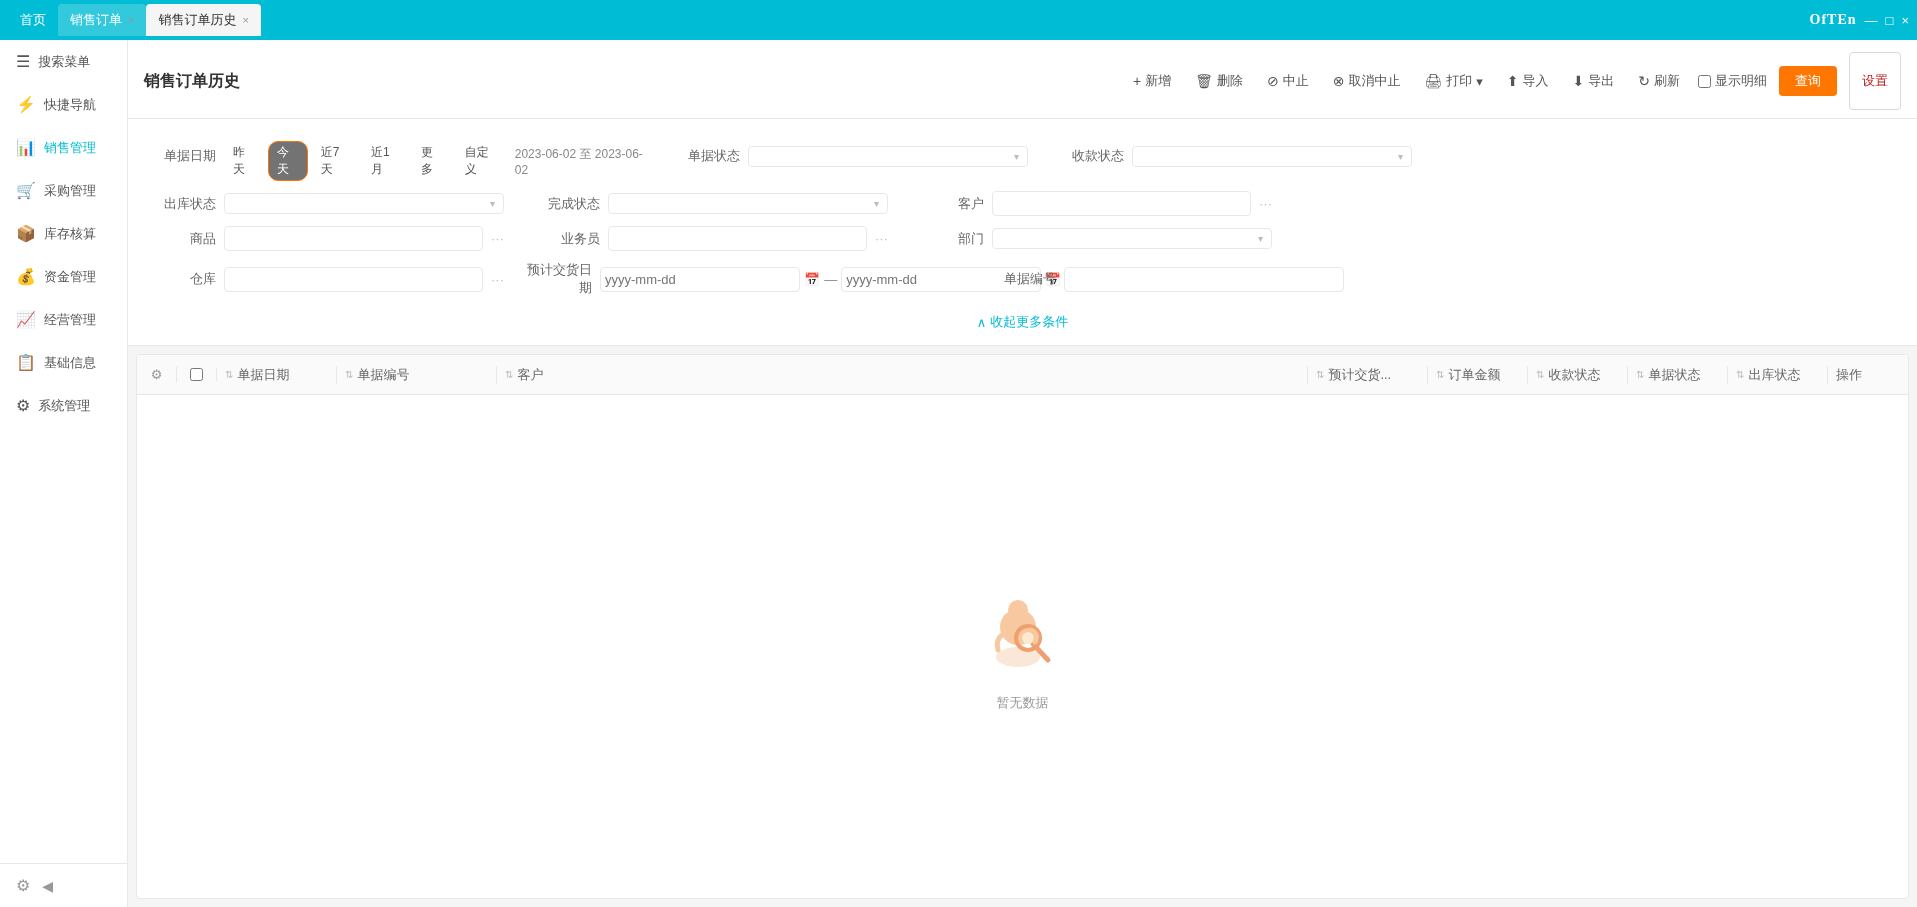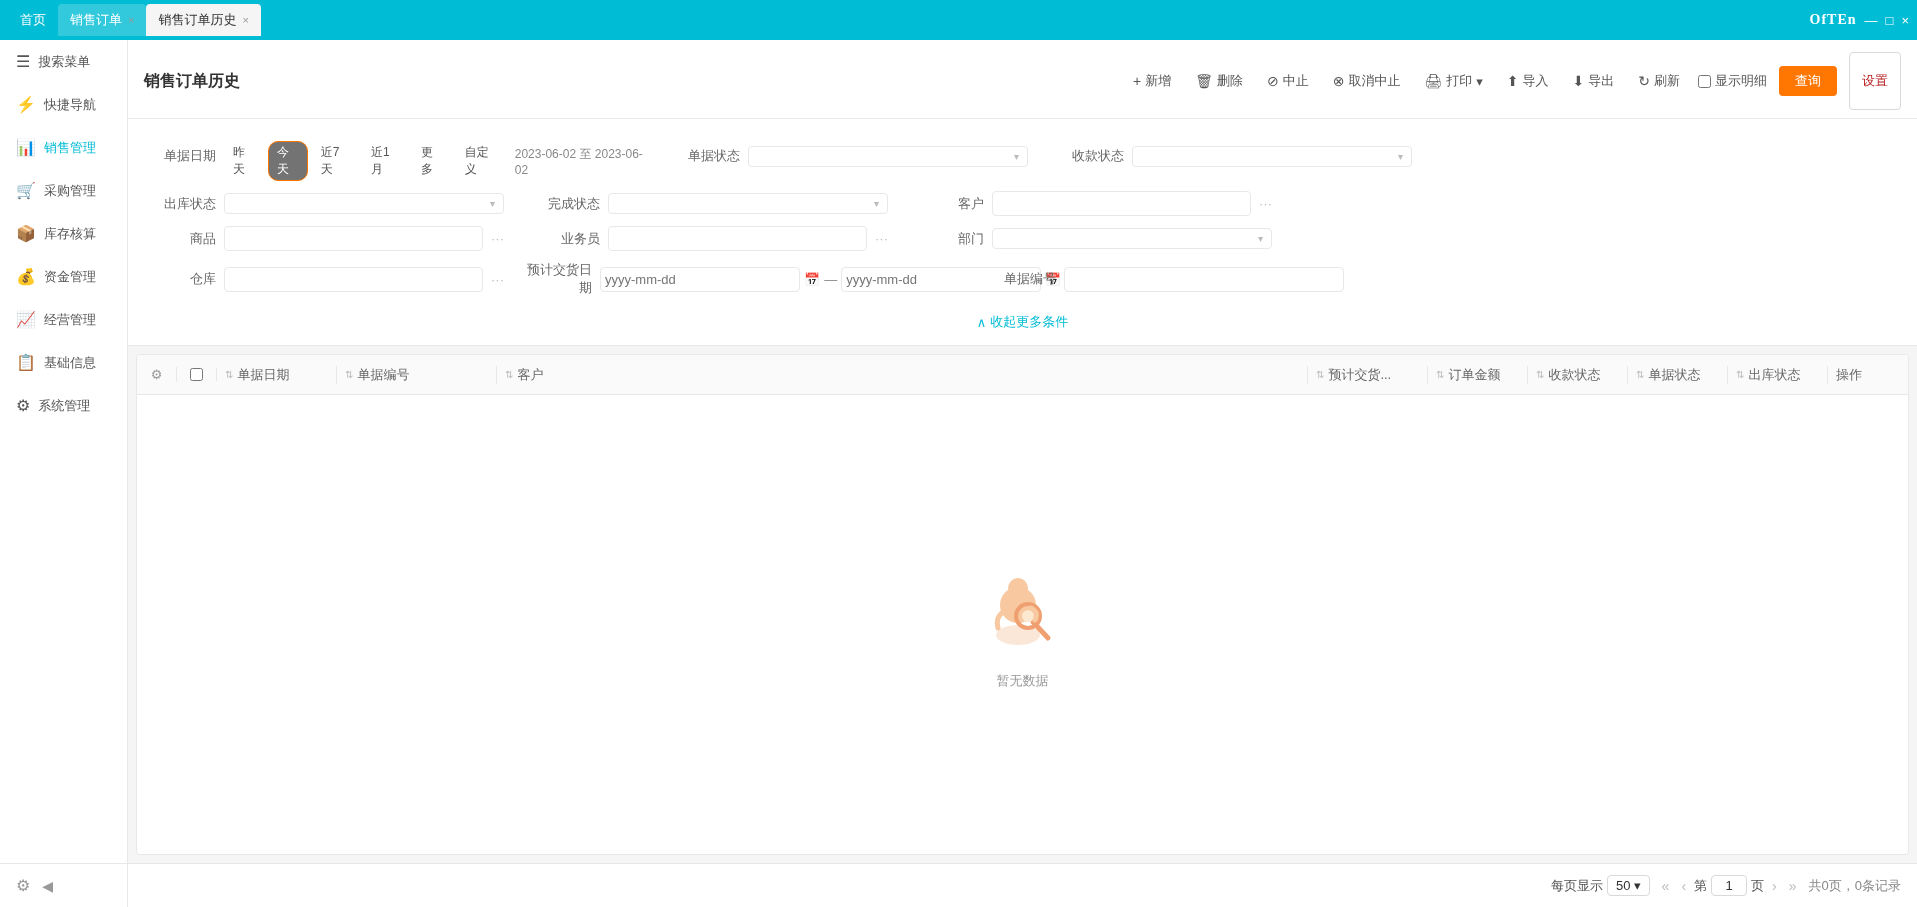--- a/index.html
+++ b/index.html
@@ -604,33 +604,14 @@
             <circle cx="65" cy="56" r="6" fill="#fde8d0"></circle>
 
             <path d="M40 52 Q32 58 35 68" stroke="#f8c8a0" stroke-width="5" fill="none" stroke-linecap="round"></path>
             <path d="M68 48 Q76 52 72 60" stroke="#f8c8a0" stroke-width="5" fill="none" stroke-linecap="round"></path>
           </svg>
           <span class="empty-text">暂无数据</span>
         </div>
       </div>
     </div>
 
-    <div class="pagination">
-      <div class="page-size-select">
-        <span>每页显示</span>
-        <div class="page-size-box">
-          <span>50</span>
-          <span> ▾</span>
-        </div>
-      </div>
-      <div class="page-nav">
-        <span class="page-nav-btn">«</span>
-        <span class="page-nav-btn">‹</span>
-        <span>第</span>
-        <input class="page-input" type="text" value="1" style="">
-        <span>页</span>
-        <span class="page-nav-btn">›</span>
-        <span class="page-nav-btn">»</span>
-      </div>
-      <span class="page-total">共0页，0条记录</span>
-    </div>
   </div>
 </div>
 
 </body></html>

